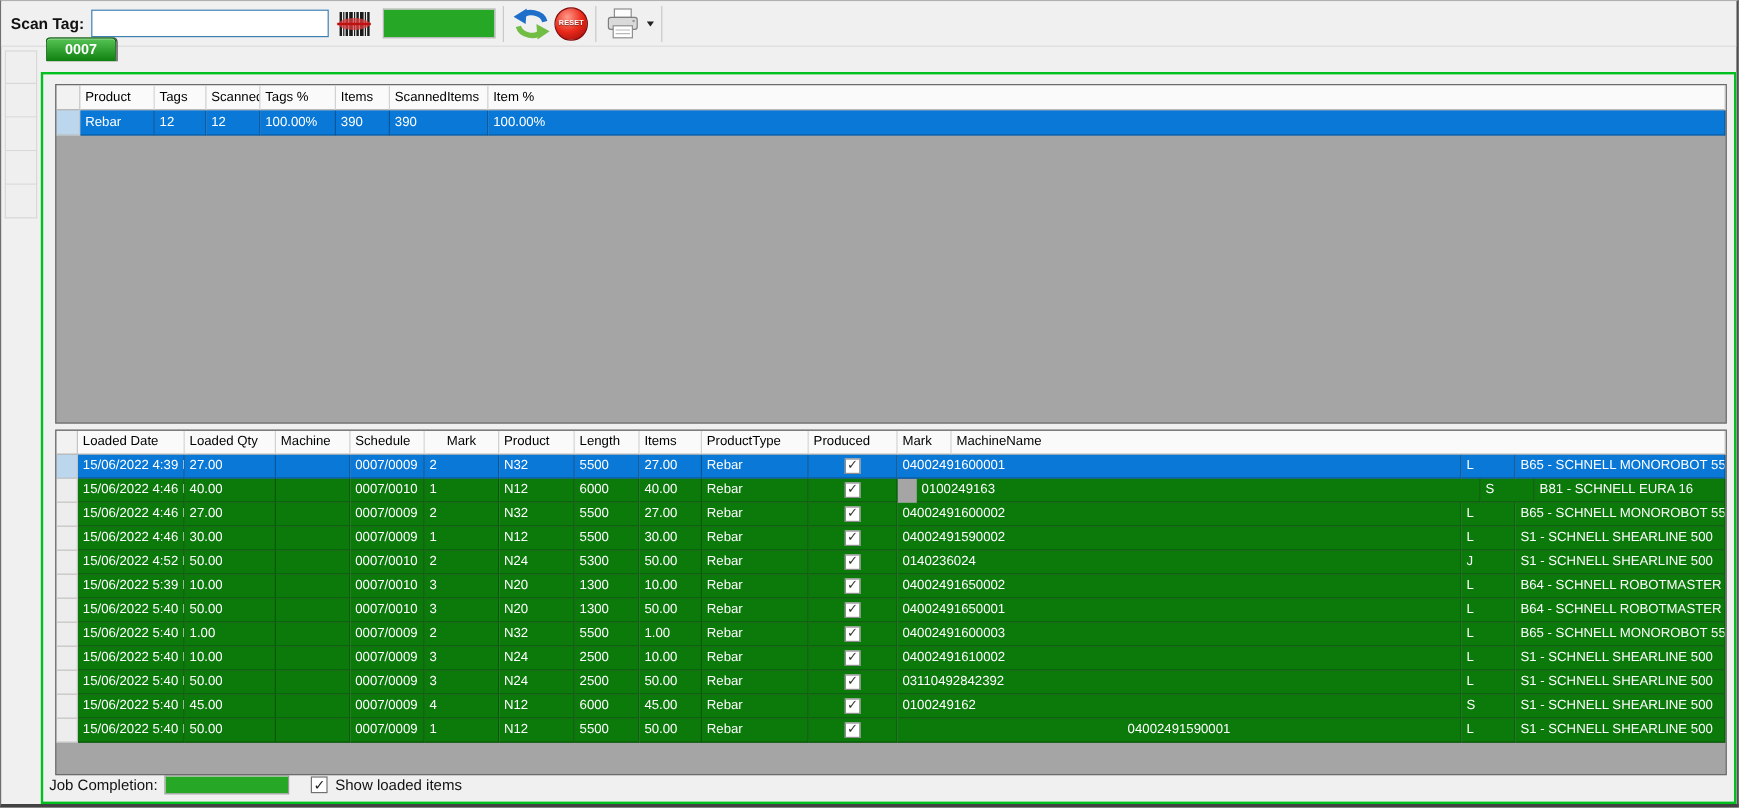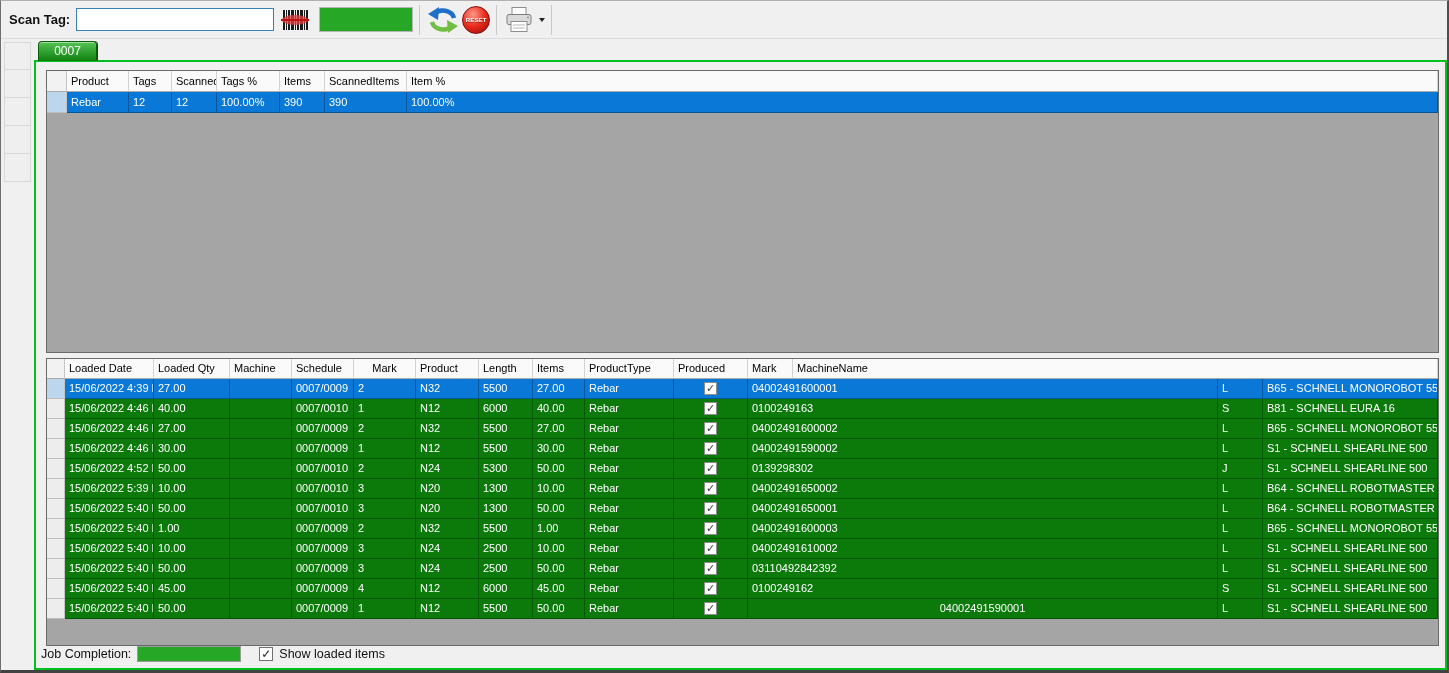--- a/index.html
+++ b/index.html
@@ -32,23 +32,23 @@
     background:radial-gradient(circle at 38% 28%,#FF9A8A,#EA2A1A 50%,#9B0D0D 95%);
     border:1px solid #830C0C;color:#fff;font-size:6px;font-weight:bold;
     display:flex;align-items:center;justify-content:center;letter-spacing:.2px;text-shadow:0 1px 1px rgba(0,0,0,.5)}
   .printer-caret{width:0;height:0;border-left:3.5px solid transparent;border-right:3.5px solid transparent;
     border-top:4px solid #222;margin-left:4px}
   
   .side-strip{position:absolute;left:3px;top:41px;width:27px}
   .side-cell{height:28px;background:#EFEFEF;border:1px solid #D8D8D8;border-top:none}
   .side-cell:first-child{border-top:1px solid #D8D8D8}
   
-  .tab{position:absolute;left:37px;top:40px;width:59px;height:20px;z-index:3;
+  .tab{position:absolute;left:37px;top:30px;width:59px;height:20px;z-index:3;
     background:linear-gradient(#55C455,#0F8010);border:1px solid #0A5C0A;border-bottom:none;
-    border-radius:4px 4px 0 0;color:#fff;font-weight:normal;font-size:12px;text-align:center;line-height:19px;
+    border-radius:4px 4px 0 0;color:#fff;font-weight:bold;font-size:12px;text-align:center;line-height:19px;
     box-shadow:inset 0 1px 0 rgba(255,255,255,.45), 1px 0 0 #333}
   .panel{position:absolute;left:33px;top:59px;width:1413px;height:610px;
     border:2px solid var(--panel-green);background:#F0F0F0}
   
   .grid{position:absolute;left:10px;width:1393px;background:var(--grid-bg);
     border:1px solid #6B6B6B;overflow:hidden;font-size:11px}
   #summary-grid{top:8px;height:283px}
   #items-grid{top:296px;height:288px}
   .grid-row{display:flex;height:20px;line-height:19px;flex:none}
   #summary-grid .grid-row{height:21px;line-height:20px}
@@ -199,21 +199,21 @@
           <div class="data-cell" style="width: 62px;"></div>
           <div class="data-cell" style="width: 62px;">0007/0010</div>
           <div class="data-cell" style="width: 62px;">1</div>
           <div class="data-cell" style="width: 63px;">N12</div>
           <div class="data-cell" style="width: 54px;">6000</div>
           <div class="data-cell" style="width: 52px;">40.00</div>
           <div class="data-cell" style="width: 89px;">Rebar</div>
           <div class="data-cell check-cell" style="width: 74px;">
             <span class="cell-checkbox checked"></span>
           </div>
-          <div class="data-cell" style="width: 470px;">0100249163</div>
+          <div class="data-cell" style="width: 470px; margin-left: 16px;">0100249163</div>
           <div class="data-cell" style="width: 45px;">S</div>
           <div class="data-cell" style="flex: 1 1 auto;">B81 - SCHNELL EURA 16</div>
         </div>
         <div class="grid-row data-row green">
           <div class="rowsel" style="width: 18px;"></div>
           <div class="data-cell" style="width: 89px;">15/06/2022 4:46 PM</div>
           <div class="data-cell" style="width: 76px;">27.00</div>
           <div class="data-cell" style="width: 62px;"></div>
           <div class="data-cell" style="width: 62px;">0007/0009</div>
           <div class="data-cell" style="width: 62px;">2</div>
@@ -253,21 +253,21 @@
           <div class="data-cell" style="width: 62px;"></div>
           <div class="data-cell" style="width: 62px;">0007/0010</div>
           <div class="data-cell" style="width: 62px;">2</div>
           <div class="data-cell" style="width: 63px;">N24</div>
           <div class="data-cell" style="width: 54px;">5300</div>
           <div class="data-cell" style="width: 52px;">50.00</div>
           <div class="data-cell" style="width: 89px;">Rebar</div>
           <div class="data-cell check-cell" style="width: 74px;">
             <span class="cell-checkbox checked"></span>
           </div>
-          <div class="data-cell" style="width: 470px;">0139298302</div>
+          <div class="data-cell" style="width: 470px;">0140236024</div>
           <div class="data-cell" style="width: 45px;">J</div>
           <div class="data-cell" style="flex: 1 1 auto;">S1 - SCHNELL SHEARLINE 500</div>
         </div>
         <div class="grid-row data-row green">
           <div class="rowsel" style="width: 18px;"></div>
           <div class="data-cell" style="width: 89px;">15/06/2022 5:39 PM</div>
           <div class="data-cell" style="width: 76px;">10.00</div>
           <div class="data-cell" style="width: 62px;"></div>
           <div class="data-cell" style="width: 62px;">0007/0010</div>
           <div class="data-cell" style="width: 62px;">3</div>

